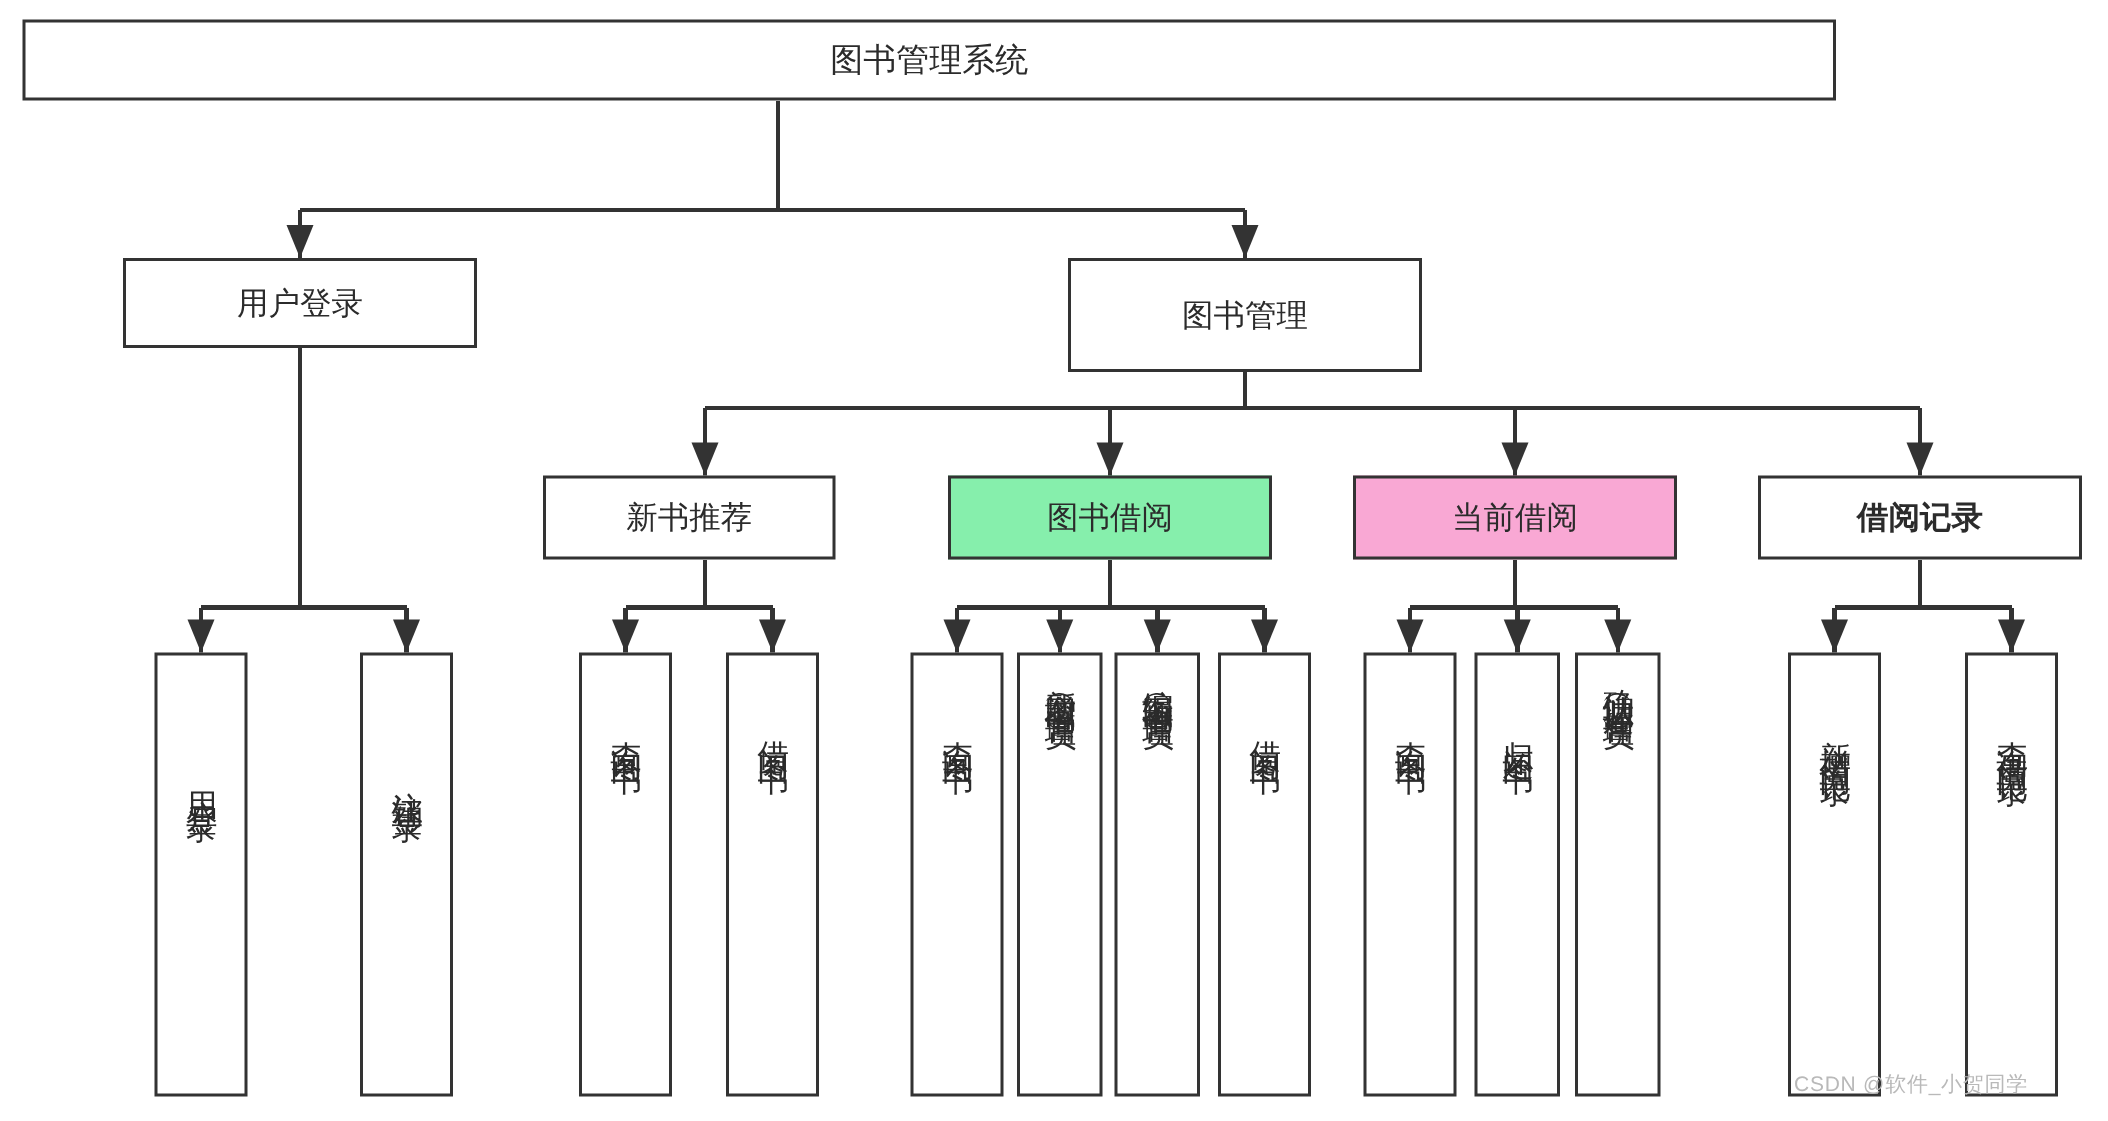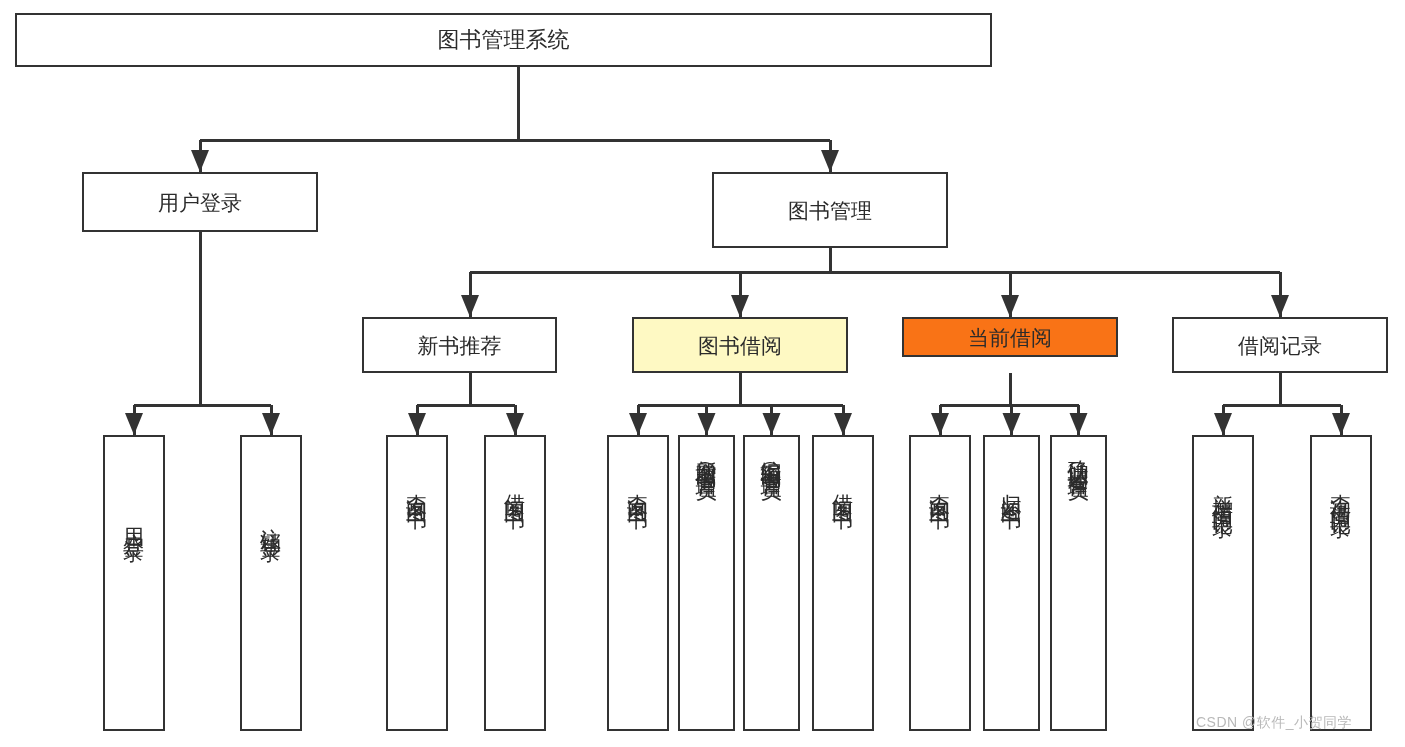--- a/index.html
+++ b/index.html
@@ -132,40 +132,40 @@
       <line x1="1078.5" y1="405" x2="1078.5" y2="435" stroke="#333333" stroke-width="3" shape-rendering="crispEdges"></line>
       <polygon points="1069.5,413 1087.5,413 1078.5,435" fill="#333333"></polygon>
       <line x1="1280" y1="373" x2="1280" y2="405" stroke="#333333" stroke-width="3" shape-rendering="crispEdges"></line>
       <line x1="1223" y1="405" x2="1341" y2="405" stroke="#333333" stroke-width="3" shape-rendering="crispEdges"></line>
       <line x1="1223" y1="405" x2="1223" y2="435" stroke="#333333" stroke-width="3" shape-rendering="crispEdges"></line>
       <polygon points="1214,413 1232,413 1223,435" fill="#333333"></polygon>
       <line x1="1341" y1="405" x2="1341" y2="435" stroke="#333333" stroke-width="3" shape-rendering="crispEdges"></line>
       <polygon points="1332,413 1350,413 1341,435" fill="#333333"></polygon>
     </svg>
   <div id="nodes">
-      <div class="node horiz root" style="left: 15px; top: 13px; width: 977px; height: 54px; border-color: rgb(51, 51, 51); background: rgb(255, 255, 255);">
+      <div class="node horiz root" style="left: 15px; top: 13px; width: 1209px; height: 54px; border-color: rgb(51, 51, 51); background: rgb(255, 255, 255);">
         <span class="node-label" style="color: rgb(43, 43, 43);">图书管理系统</span>
       </div>
       <div class="node horiz" style="left: 82px; top: 172px; width: 236px; height: 60px; border-color: rgb(51, 51, 51); background: rgb(255, 255, 255);">
         <span class="node-label" style="color: rgb(43, 43, 43);">用户登录</span>
       </div>
       <div class="node horiz" style="left: 712px; top: 172px; width: 236px; height: 76px; border-color: rgb(51, 51, 51); background: rgb(255, 255, 255);">
         <span class="node-label" style="color: rgb(43, 43, 43);">图书管理</span>
       </div>
       <div class="node horiz" style="left: 362px; top: 317px; width: 195px; height: 56px; border-color: rgb(51, 51, 51); background: rgb(255, 255, 255);">
         <span class="node-label" style="color: rgb(43, 43, 43);">新书推荐</span>
       </div>
-      <div class="node horiz" style="left: 632px; top: 317px; width: 216px; height: 56px; border-color: rgb(51, 51, 51); background: #fef9c3;">
+      <div class="node horiz" style="left: 632px; top: 317px; width: 216px; height: 56px; border-color: rgb(51, 51, 51); background: #86efac;">
         <span class="node-label" style="color: rgb(43, 43, 43);">图书借阅</span>
       </div>
-      <div class="node horiz" style="left: 902px; top: 317px; width: 216px; height: 40px; border-color: rgb(51, 51, 51); background: #f97316;">
+      <div class="node horiz" style="left: 902px; top: 317px; width: 216px; height: 56px; border-color: rgb(51, 51, 51); background: #f9a8d4;">
         <span class="node-label" style="color: rgb(43, 43, 43);">当前借阅</span>
       </div>
       <div class="node horiz" style="left: 1172px; top: 317px; width: 216px; height: 56px; border-color: rgb(51, 51, 51); background: rgb(255, 255, 255);">
-        <span class="node-label" style="color: rgb(43, 43, 43);">借阅记录</span>
+        <span class="node-label" style="color: rgb(43, 43, 43); font-weight: bold;">借阅记录</span>
       </div>
       <div class="node vert short" style="left: 103px; top: 435px; width: 62px; height: 296px; border-color: rgb(51, 51, 51); background: rgb(255, 255, 255);">
         <span class="node-label" style="color: rgb(43, 43, 43);">用户登录</span>
       </div>
       <div class="node vert short" style="left: 240px; top: 435px; width: 62px; height: 296px; border-color: rgb(51, 51, 51); background: rgb(255, 255, 255);">
         <span class="node-label" style="color: rgb(43, 43, 43);">注销登录</span>
       </div>
       <div class="node vert mid" style="left: 386px; top: 435px; width: 62px; height: 296px; border-color: rgb(51, 51, 51); background: rgb(255, 255, 255);">
         <span class="node-label" style="color: rgb(43, 43, 43);">查询图书</span>
       </div>

